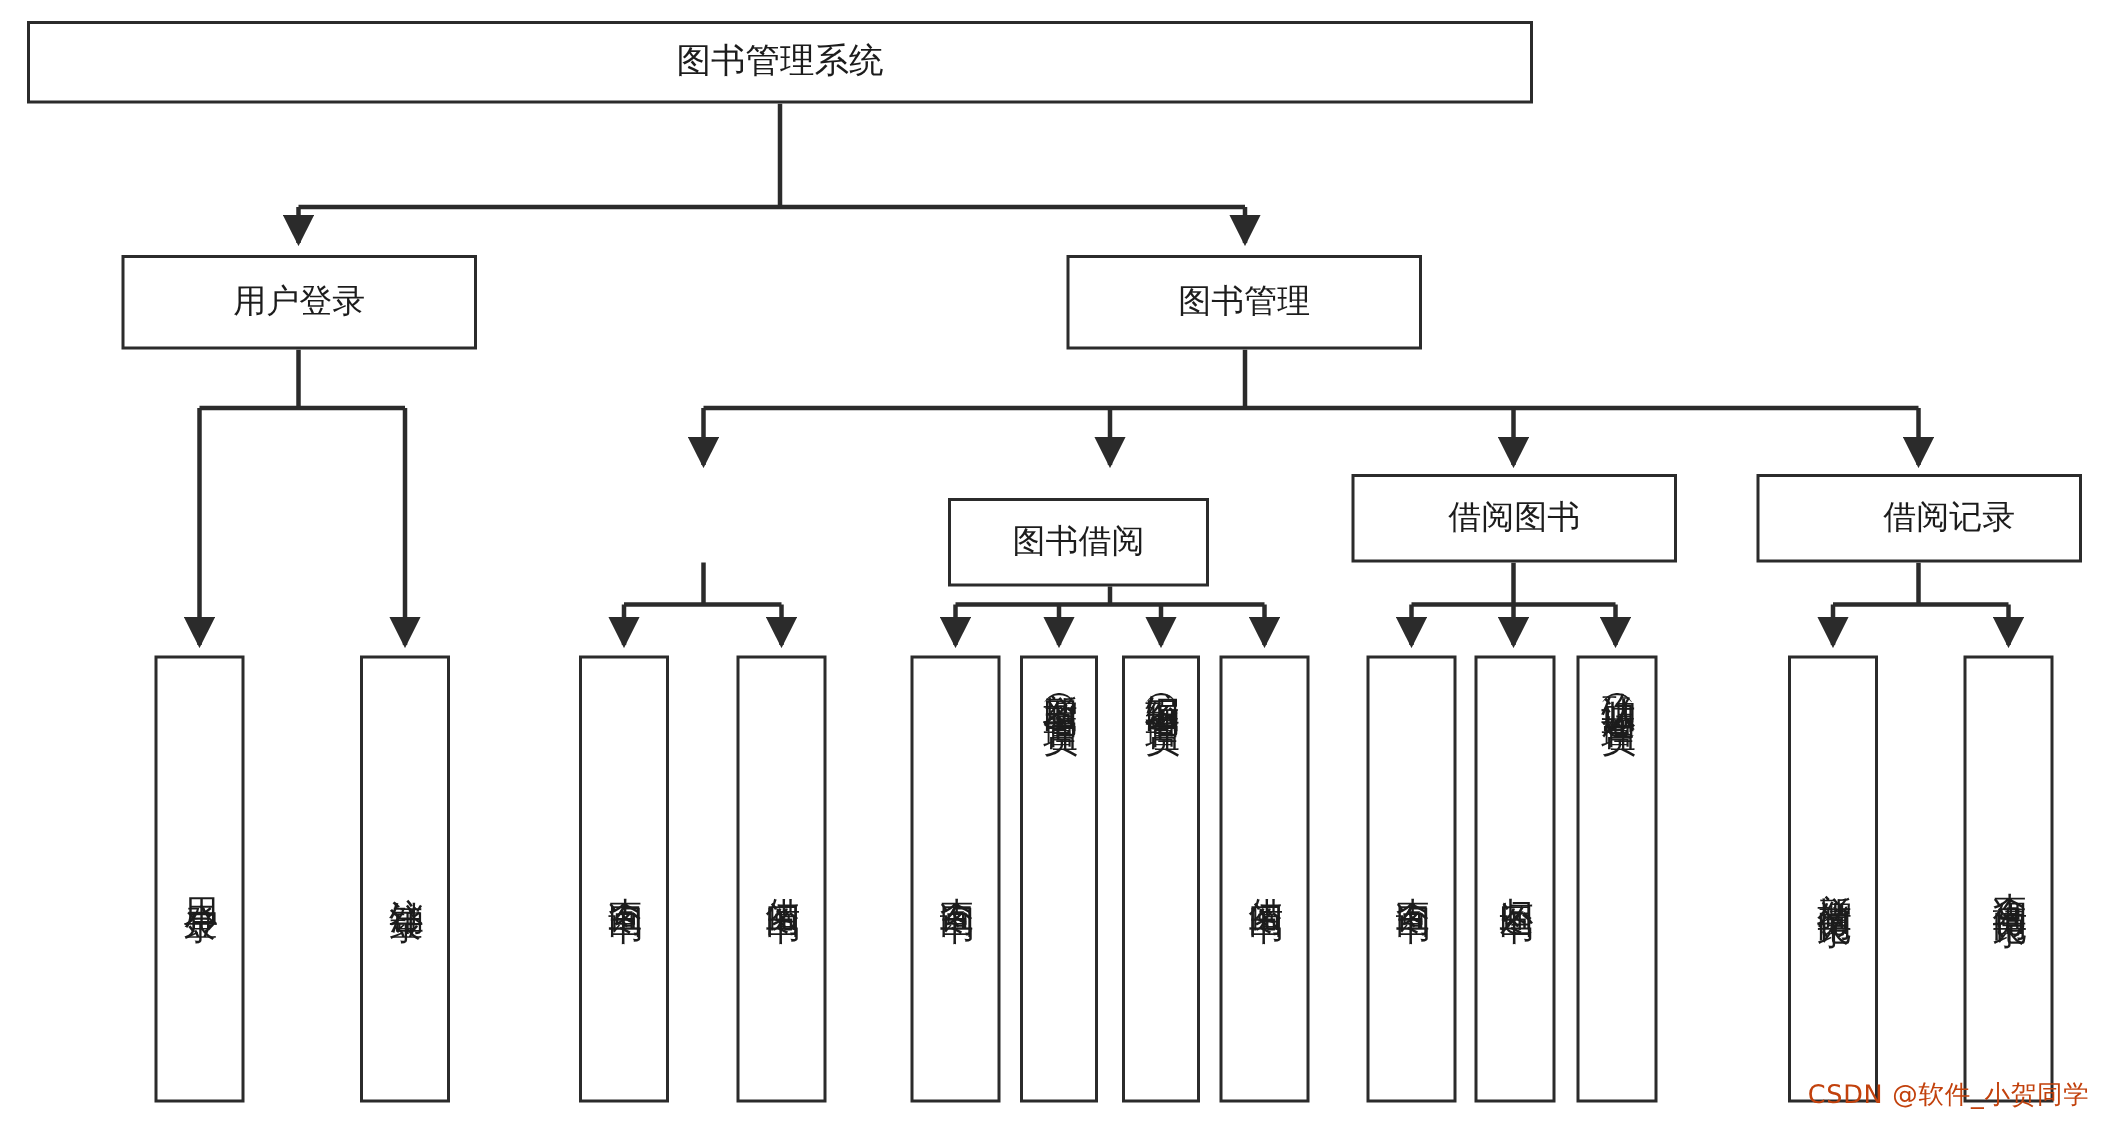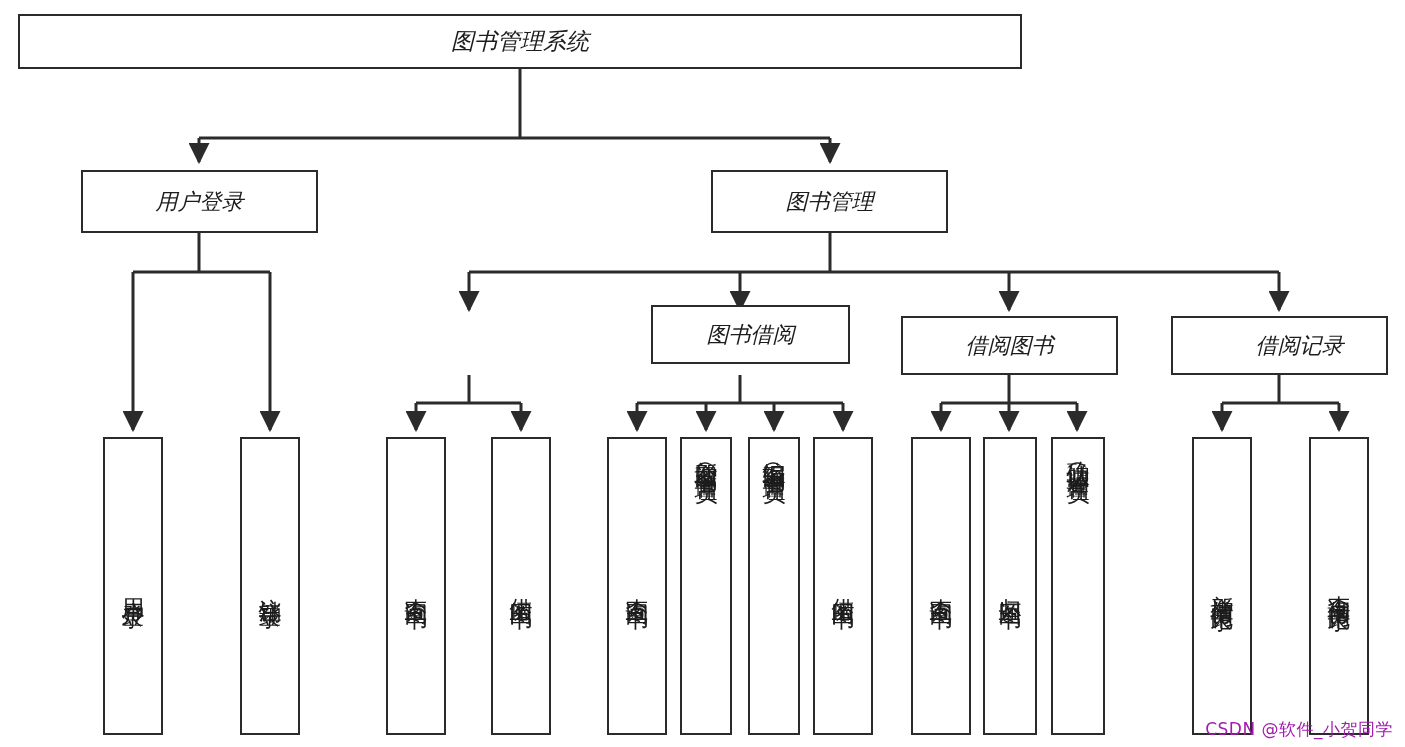--- a/index.html
+++ b/index.html
@@ -29,21 +29,20 @@
     border: 2px solid #2b2b2b;
     background: #ffffff;
     display: flex;
     align-items: center;
     justify-content: center;
   }
   .node-label {
     color: #1c1c1c;
     line-height: 1.15;
     white-space: nowrap;
-    font-style: italic;
   }
   .node.root .node-label { font-size: 23px; }
   .node.level2 .node-label { font-size: 22px; }
   .node.level3 .node-label { font-size: 22px; }
 
   .node.leaf {
     align-items: flex-start;
     justify-content: center;
     padding-top: 0;
   }
@@ -58,21 +57,21 @@
   }
   .node.leaf.align-mid { align-items: center; }
   .node.leaf.align-top { align-items: flex-start; }
   .node.leaf.align-top .vtext { margin-top: 4px; }
 
   #watermark {
     position: absolute;
     right: 12px;
     bottom: 6px;
     font-size: 17px;
-    color: #a21caf;
+    color: #c2410c;
     white-space: nowrap;
     letter-spacing: 0.5px;
   }
 </style>
 </head>
 <body>
 
 <div id="canvas">
 
   <svg id="connectors" viewBox="0 0 1405 747" xmlns="http://www.w3.org/2000/svg">
@@ -129,21 +128,21 @@
     <span class="node-label">图书管理系统</span>
   </div>
 
   <div class="node level2" style="left:81px; top:170px; width:237px; height:63px;">
     <span class="node-label">用户登录</span>
   </div>
   <div class="node level2" style="left:711px; top:170px; width:237px; height:63px;">
     <span class="node-label">图书管理</span>
   </div>
 
-  <div class="node level3" style="left:632px; top:305px; width:199px; height:59px;margin-left:19px;">
+  <div class="node level3" style="left:632px; top:332px; width:174px; height:59px;">
     <span class="node-label">图书借阅</span>
   </div>
   <div class="node level3" style="left:901px; top:316px; width:217px; height:59px;">
     <span class="node-label">借阅图书</span>
   </div>
   <div class="node level3" style="left:1171px; top:316px; width:217px; height:59px;padding-left:40px;">
     <span class="node-label">借阅记录</span>
   </div>
 
   <div class="node leaf align-mid" style="left:103px; top:437px; width:60px; height:298px;">

